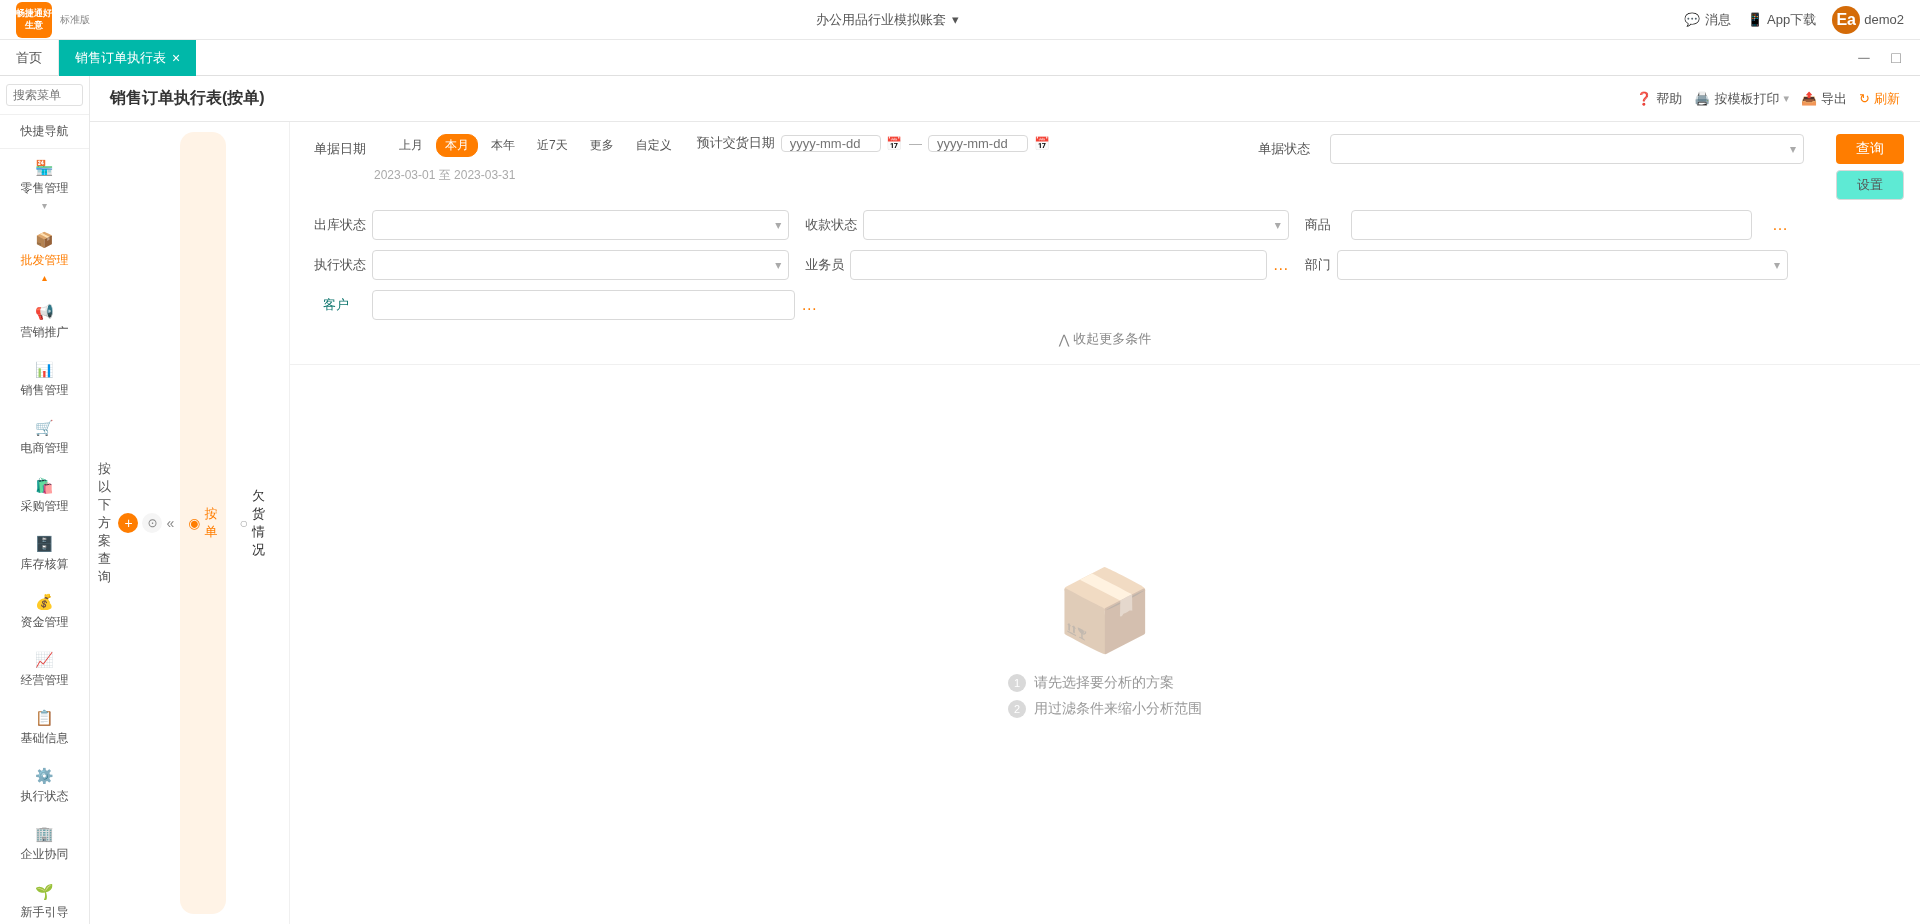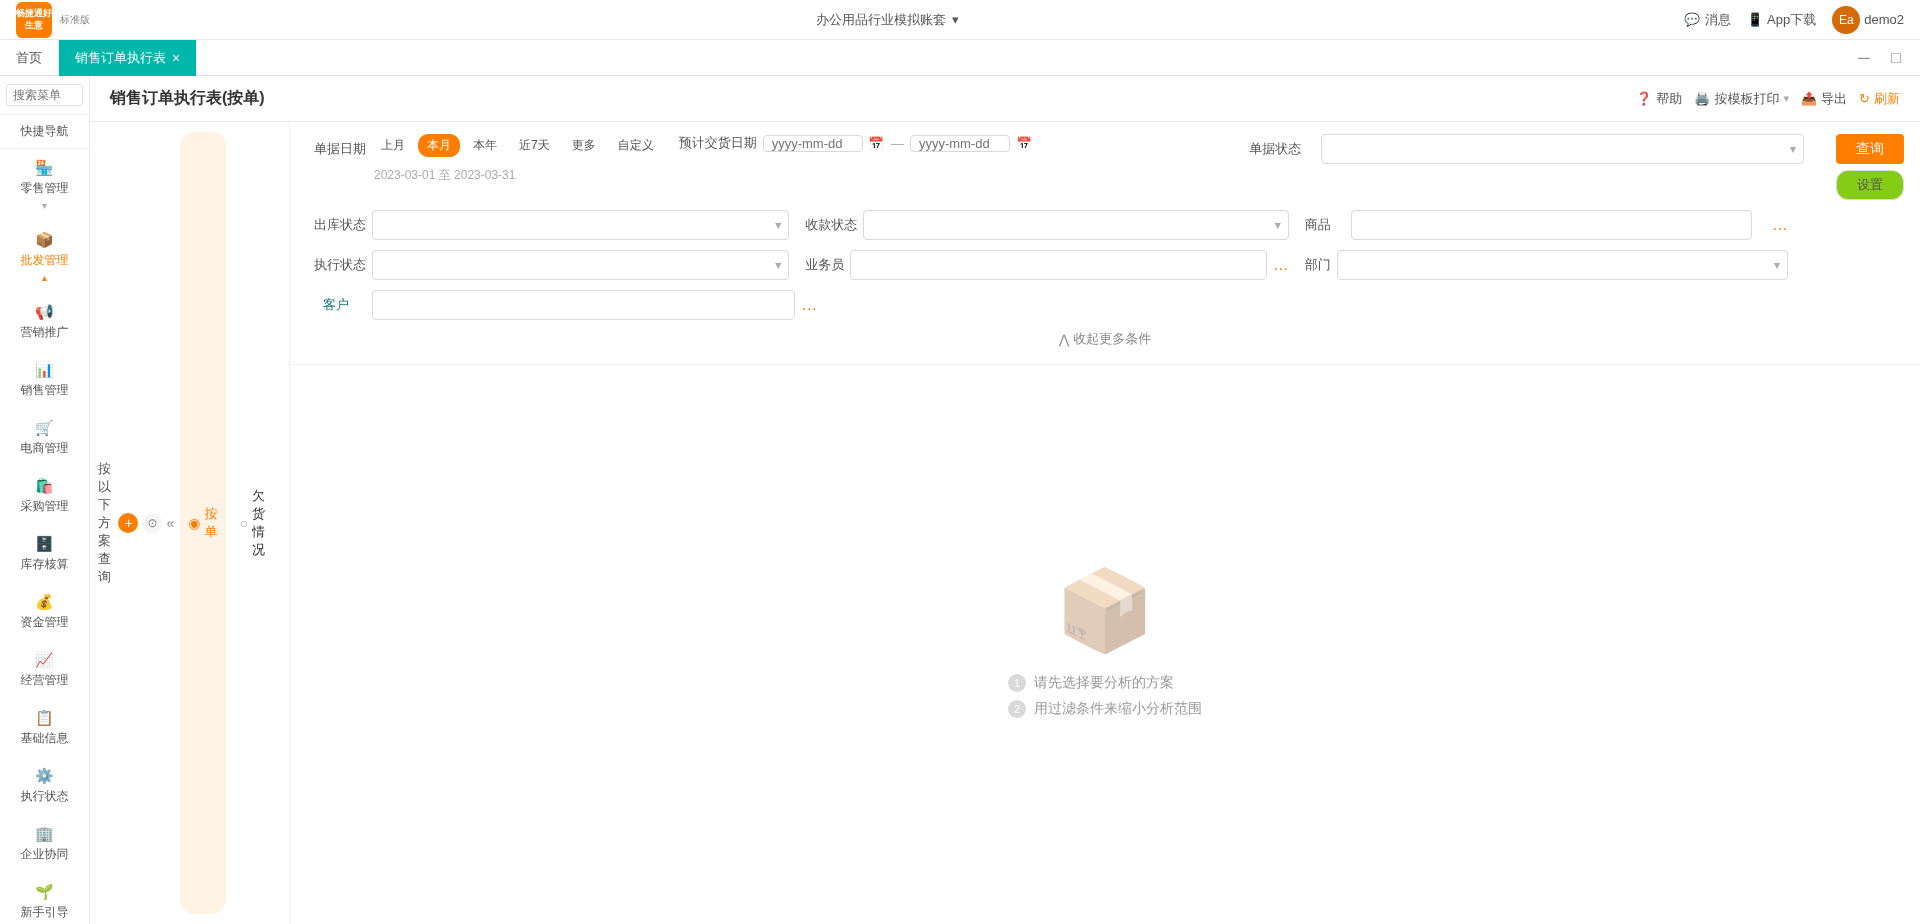--- a/index.html
+++ b/index.html
@@ -56,21 +56,21 @@
     .filter-select-wrapper { flex: 1; position: relative; display: flex; align-items: center; }
     .filter-select-wrapper::after { content: '▾'; position: absolute; right: 8px; color: #aaa; font-size: 12px; pointer-events: none; }
     .filter-date-input { width: 110px; height: 17px; border: 1px solid #d9d9d9; border-radius: 4px; padding: 0 8px; font-size: 13px; outline: none; background: #fff; }
     .ellipsis-btn { color: #ff7d00; cursor: pointer; font-size: 16px; }
 
     
     .date-pills { display: flex; align-items: center; gap: 4px; margin-bottom: 6px; flex-wrap: wrap; }
     .date-pill { padding: 2px 8px; border-radius: 10px; font-size: 12px; cursor: pointer; color: #555; border: 1px solid transparent; }
     .date-pill.active { background: #ff7d00; color: #fff; border-color: #ff7d00; }
     .btn-query { background: #ff7d00; color: #fff; border: none; border-radius: 4px; padding: 6px 20px; font-size: 14px; cursor: pointer; font-weight: 500; }
-    .btn-settings { background: #84cc16; color: #555; border: 1px solid #d9d9d9; border-radius: 12px; padding: 5px 16px; font-size: 13px; cursor: pointer; }
+    .btn-settings { background: #5eead4; color: #555; border: 1px solid #d9d9d9; border-radius: 4px; padding: 5px 16px; font-size: 13px; cursor: pointer; }
 
     
     .collapse-more { text-align: center; padding: 4px 0; color: #888; font-size: 13px; cursor: pointer; display: flex; align-items: center; justify-content: center; gap: 4px; }
 
     
     .empty-state { flex: 1; display: flex; flex-direction: column; align-items: center; justify-content: center; background: #fff; color: #999; }
     .empty-hints { list-style: none; }
     .empty-hints li { display: flex; align-items: center; gap: 8px; margin-bottom: 8px; font-size: 14px; }
     .hint-num { width: 18px; height: 18px; border-radius: 50%; background: #d9d9d9; color: #fff; display: flex; align-items: center; justify-content: center; font-size: 11px; flex-shrink: 0; }
 
@@ -106,21 +106,21 @@
     <div class="topbar-right-item">
       <span>💬</span>
       <span>消息</span>
     </div>
     <div class="topbar-right-item">
       <span>📱</span>
       <span>App下载</span>
     </div>
     <div class="topbar-right-item">
       <div class="avatar">
-        <span style="font-size:12px; font-weight:normal;">Ea</span>
+        <span style="font-size:16px; font-weight:bold;">Ea</span>
       </div>
       <span>demo2</span>
     </div>
   </div>
 </div>
 
 <div class="tabbar">
   <div class="tab-home">
     <span>首页</span>
   </div>
@@ -246,21 +246,21 @@
         </div>
       </div>
 
       <div class="right-main">
 
         <div class="filter-card">
 
           <div style="display:flex; gap:16px; margin-bottom:10px; align-items:flex-start;">
 
             <div style="display:flex; flex-direction:column; gap:4px; min-width:320px;">
-              <div style="display:flex; align-items:center; gap:6px;">
+              <div style="display:flex; align-items:center; gap:24px;">
                 <span style="color:#555; font-size:13px; white-space:nowrap; min-width:60px; text-align:right;">单据日期</span>
                 <div class="date-pills">
                   <div class="date-pill">上月</div>
                   <div class="date-pill active">本月</div>
                   <div class="date-pill">本年</div>
                   <div class="date-pill">近7天</div>
                   <div class="date-pill">更多</div>
                   <div class="date-pill">自定义</div>
                 </div>
               </div>

